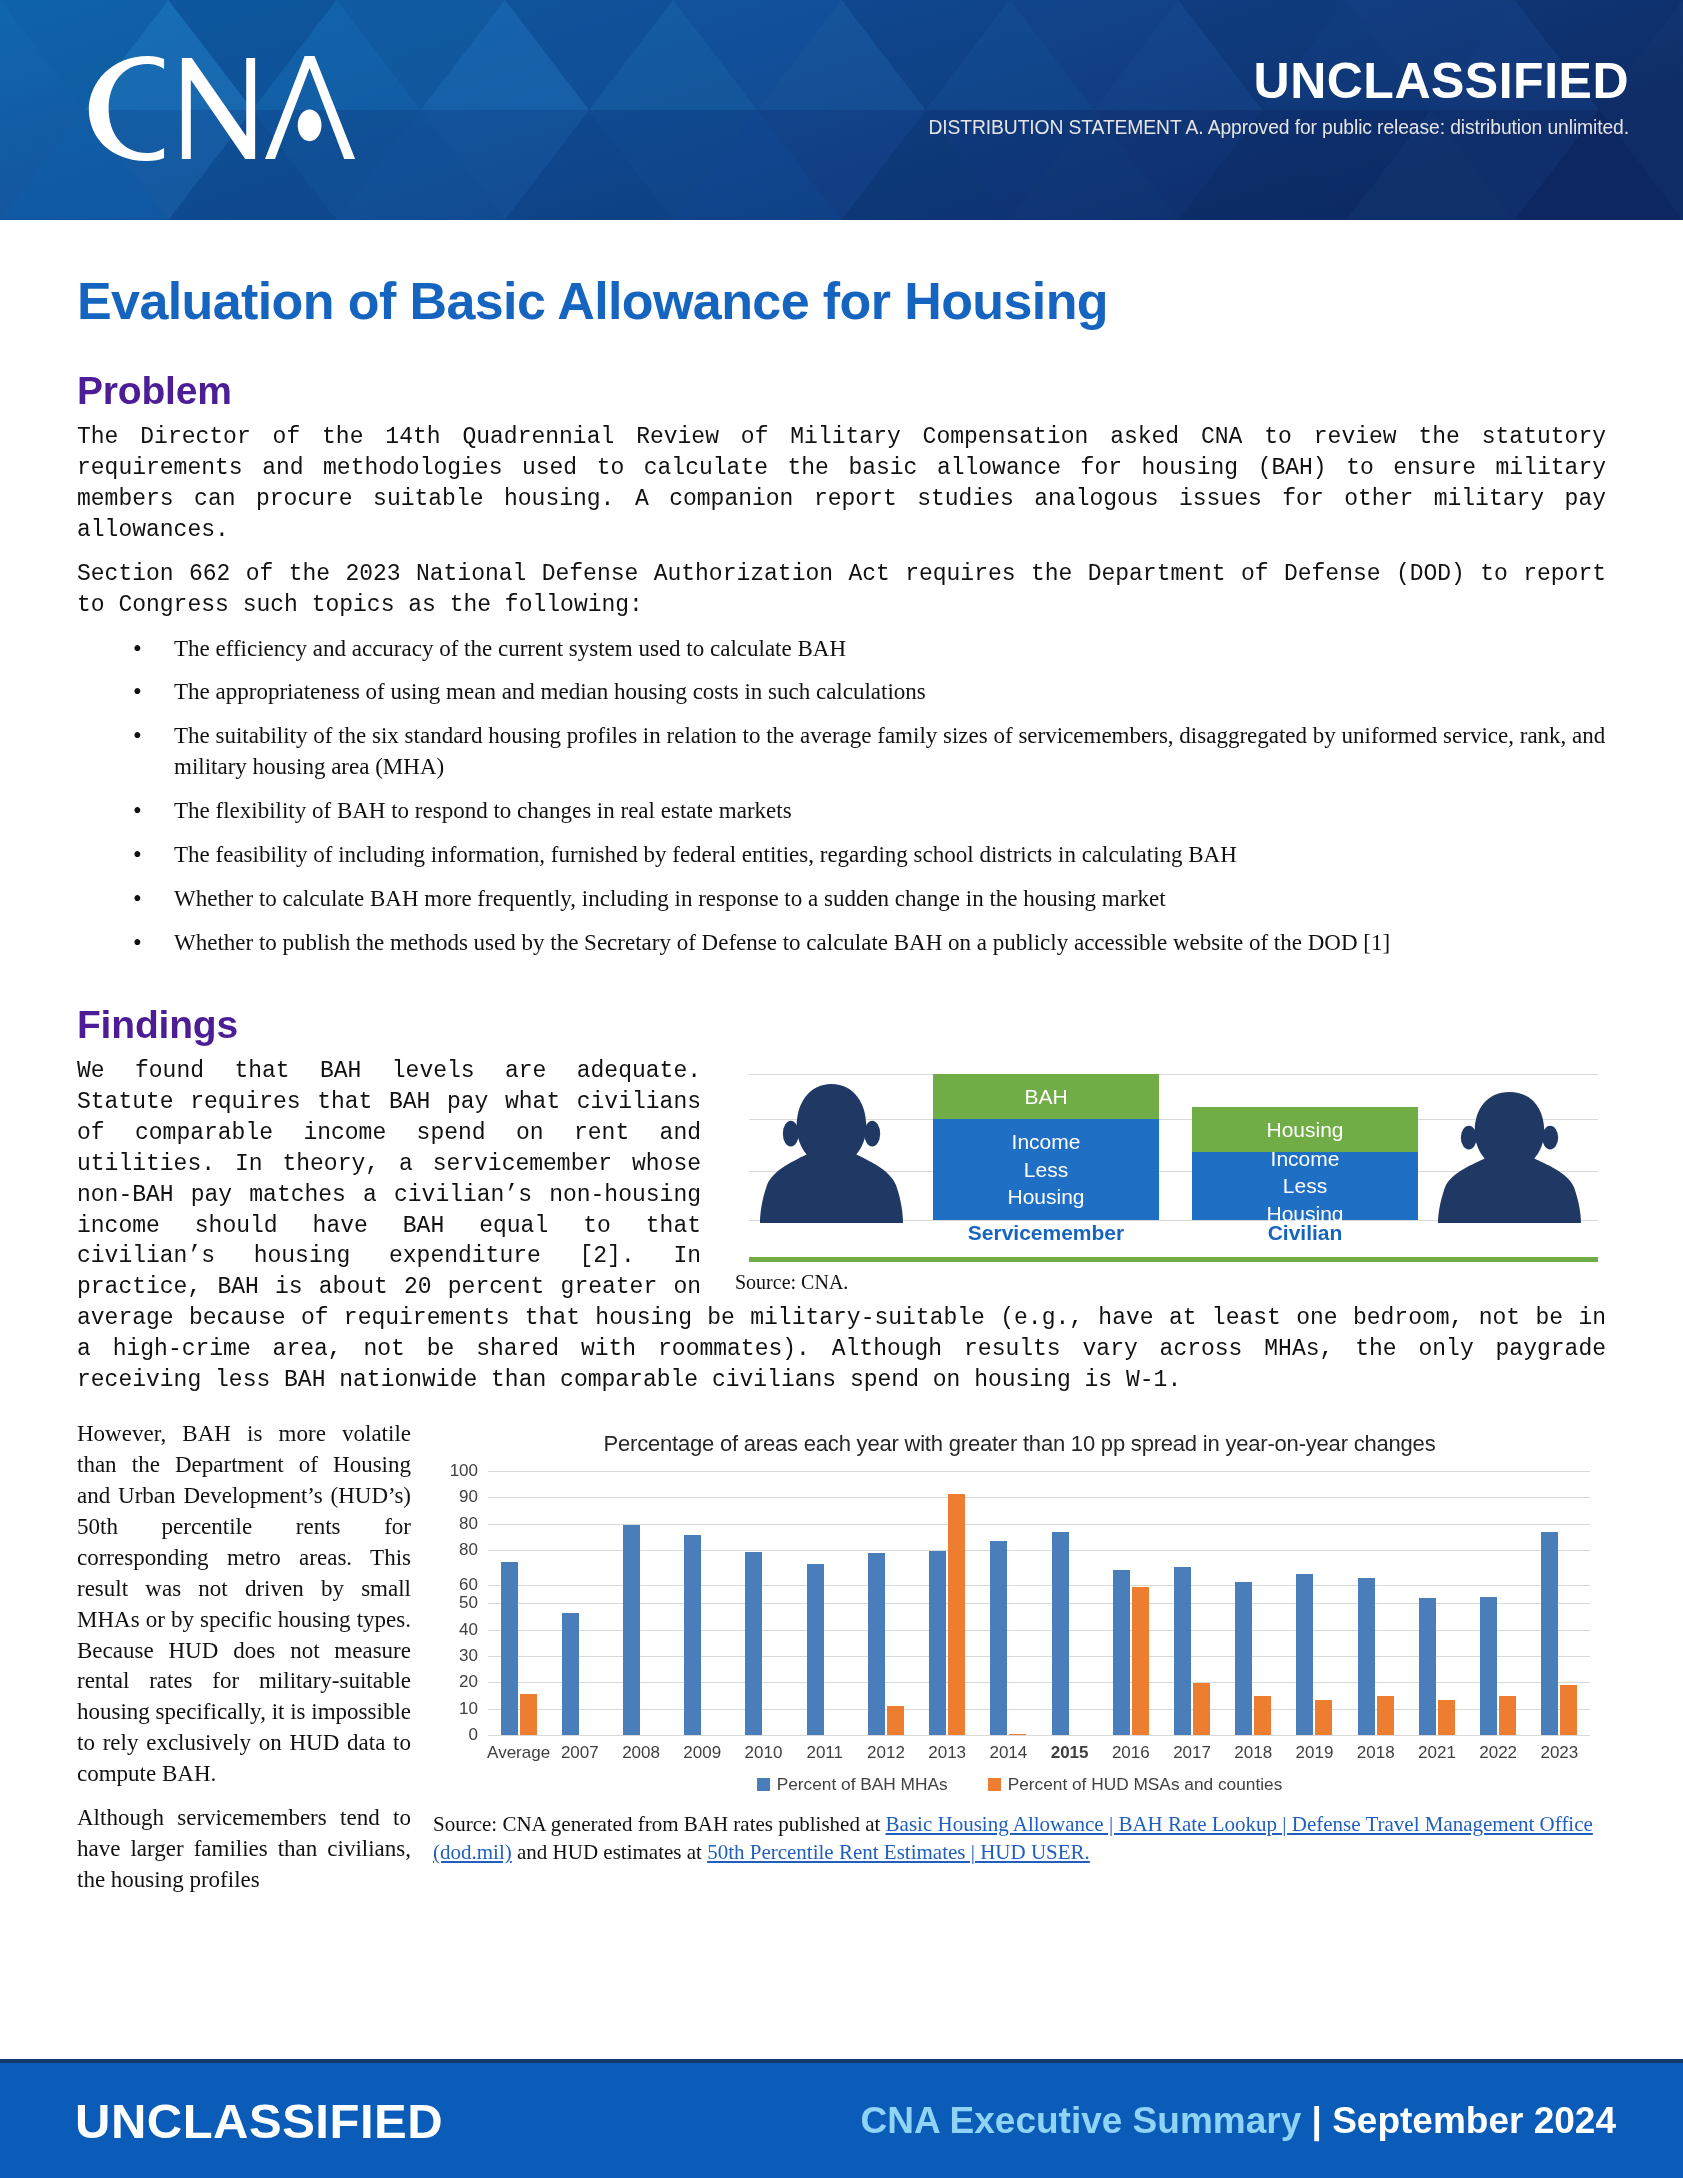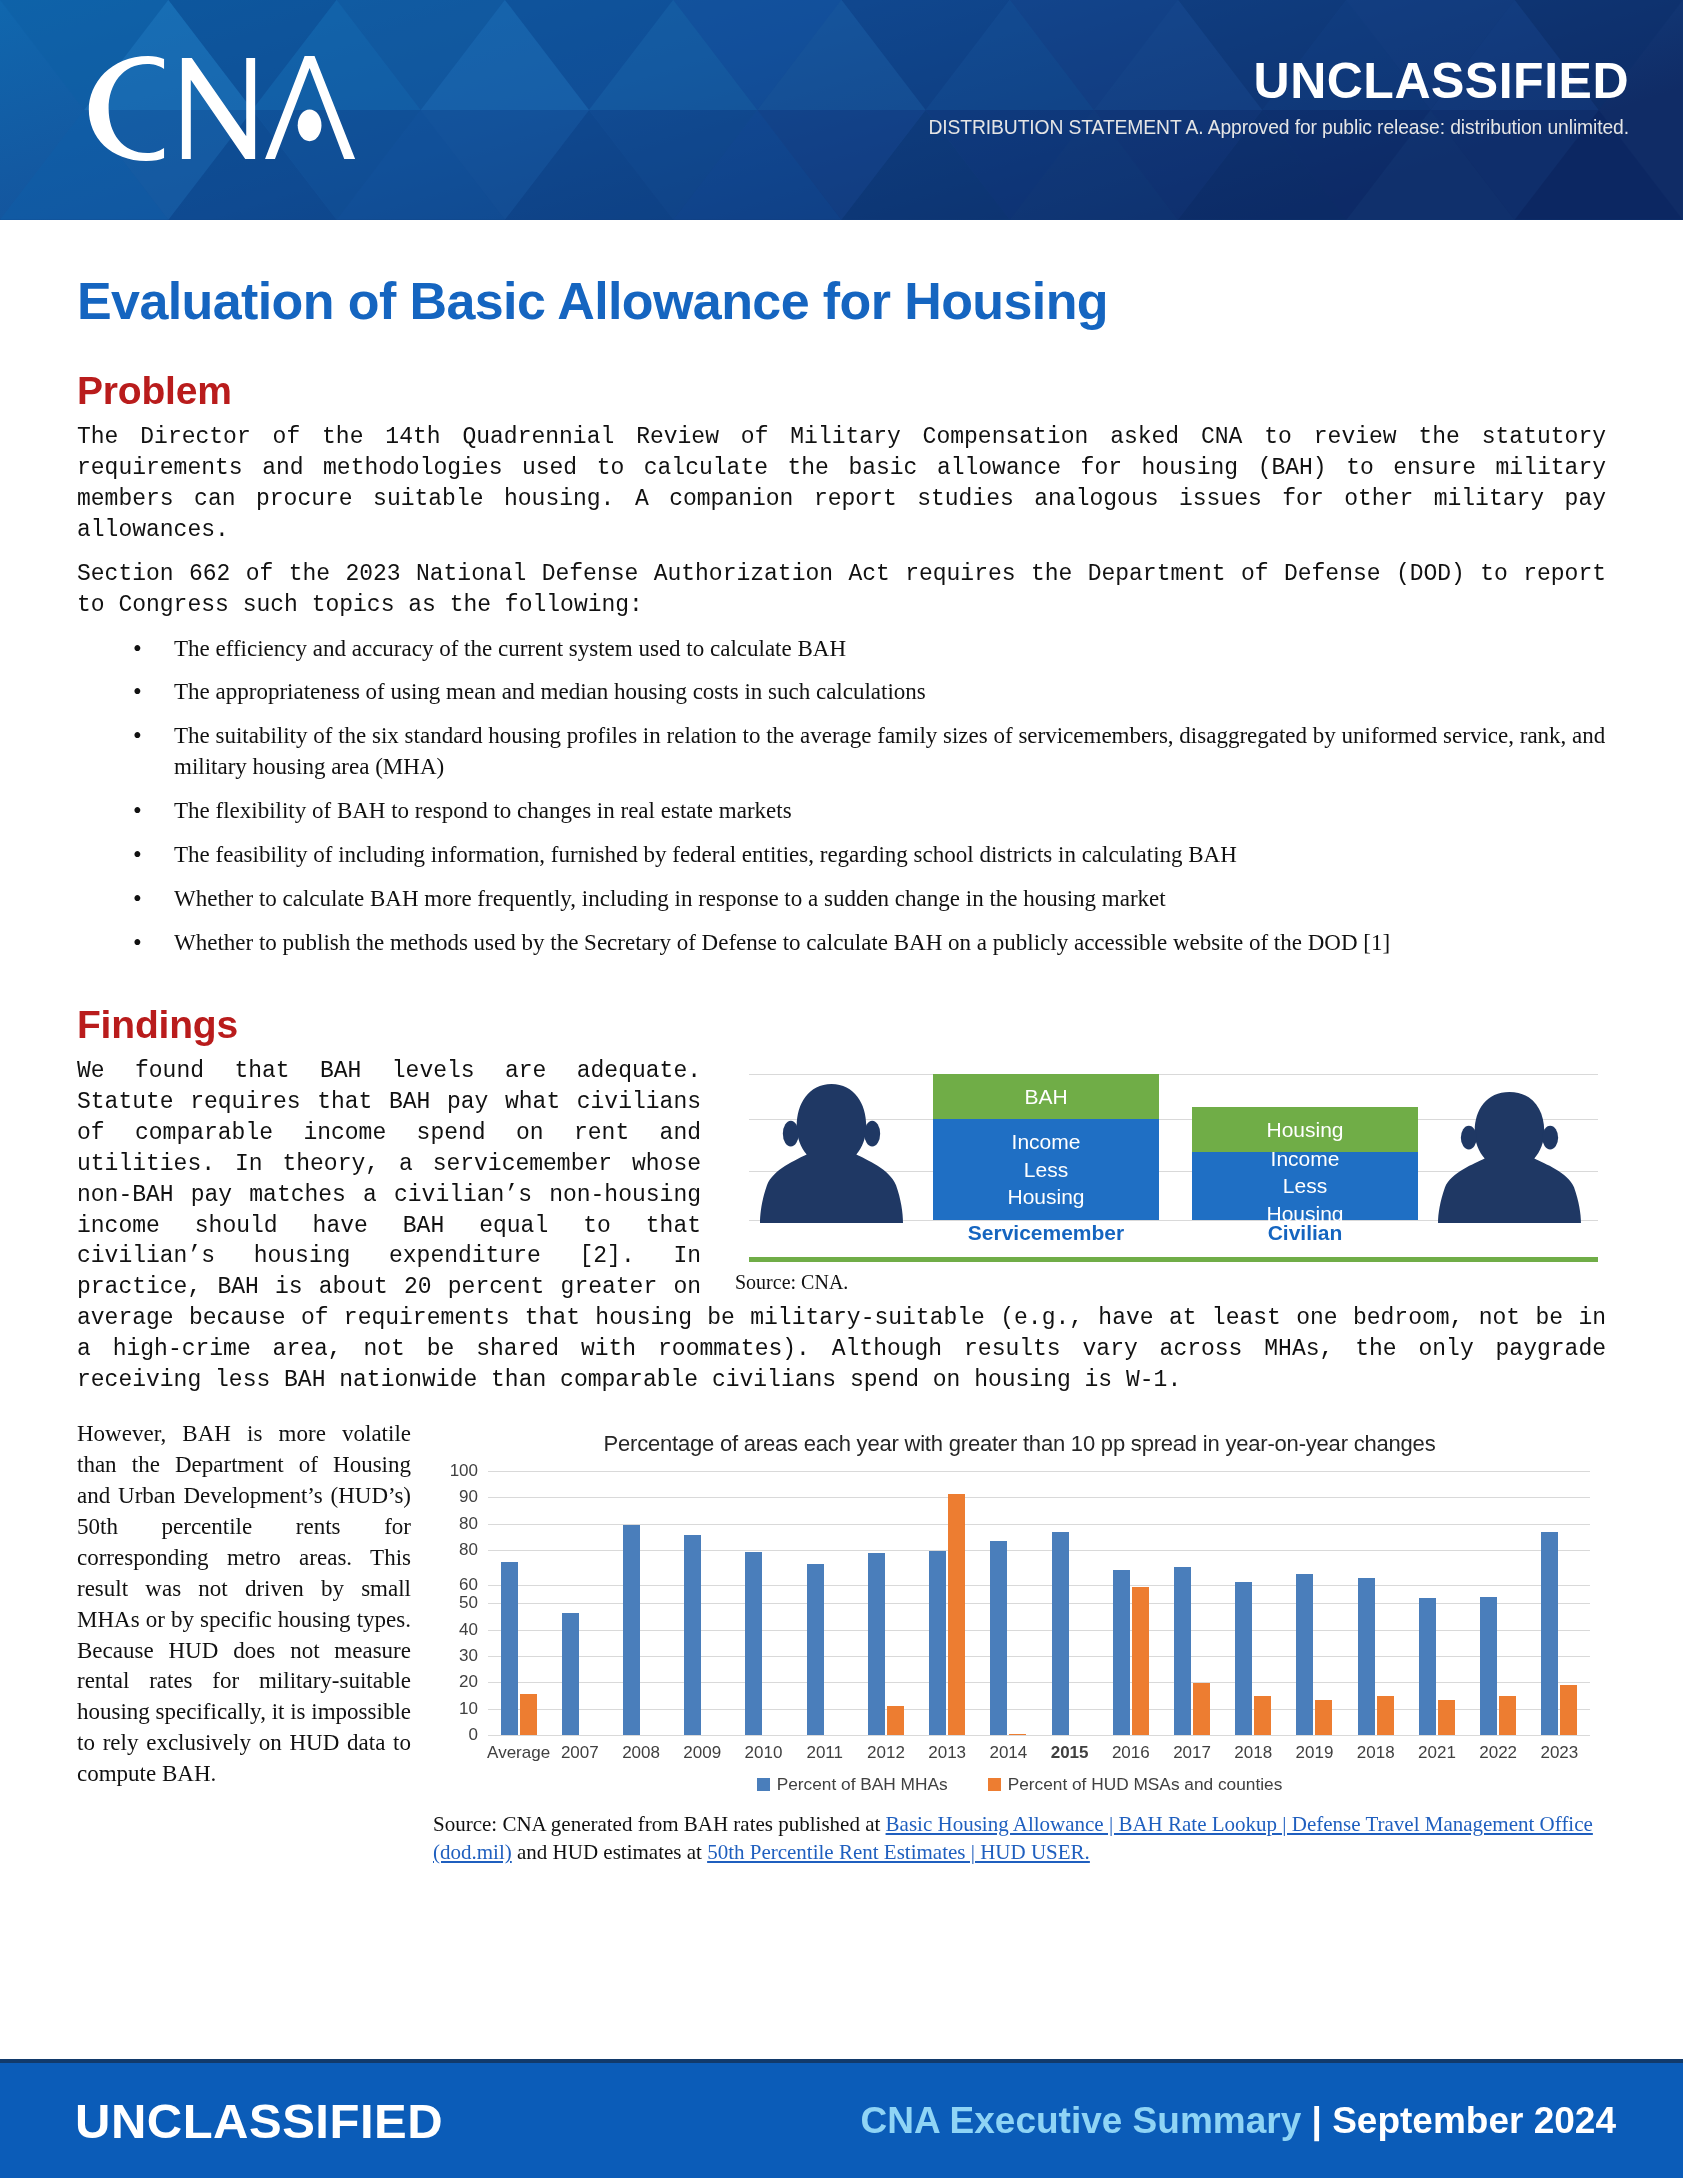--- a/index.html
+++ b/index.html
@@ -75,21 +75,21 @@
     font-size: 52px;
     color: #1565C0;
     margin-top: 51px;
     letter-spacing: -0.6px;
   }
 
   .h2 {
     font-family: "Liberation Sans", sans-serif;
     font-weight: bold;
     font-size: 39px;
-    color: #b91c1c;
+    color: #4c1d95;
     margin-top: 38px;
     margin-bottom: 9px;
     letter-spacing: -0.2px;
   }
   .h2.findings { margin-top: 44px; }
 
   p.body {
     font-family: Liberation Mono, monospace;
     font-size: 23px;
     line-height: 1.345;
@@ -614,20 +614,21 @@
           </div>
         </div>
 
         <div class="chart-source">
           <span>Source: CNA generated from BAH rates published at </span><a href="#">Basic Housing Allowance | BAH Rate Lookup | Defense Travel Management Office (dod.mil)</a><span> and HUD estimates at </span><a href="#">50th Percentile Rent Estimates | HUD USER.</a>
         </div>
       </div>
 
       <div class="leftcol">
         <p>However, BAH is more volatile than the Department of Housing and Urban Development’s (HUD’s) 50th percentile rents for corresponding metro areas. This result was not driven by small MHAs or by specific housing types. Because HUD does not measure rental rates for military-suitable housing specifically, it is impossible to rely exclusively on HUD data to compute BAH.</p>
+        <p>Although servicemembers tend to have larger families than civilians, the housing profiles</p>
       </div>
     </div>
 
   </div>
 
   <div class="footer">
     <div class="ftr-unclass">UNCLASSIFIED</div>
     <div class="ftr-right">
       <span class="ftr-cna">CNA Executive Summary</span><span class="ftr-date"> | September 2024</span>
     </div>

